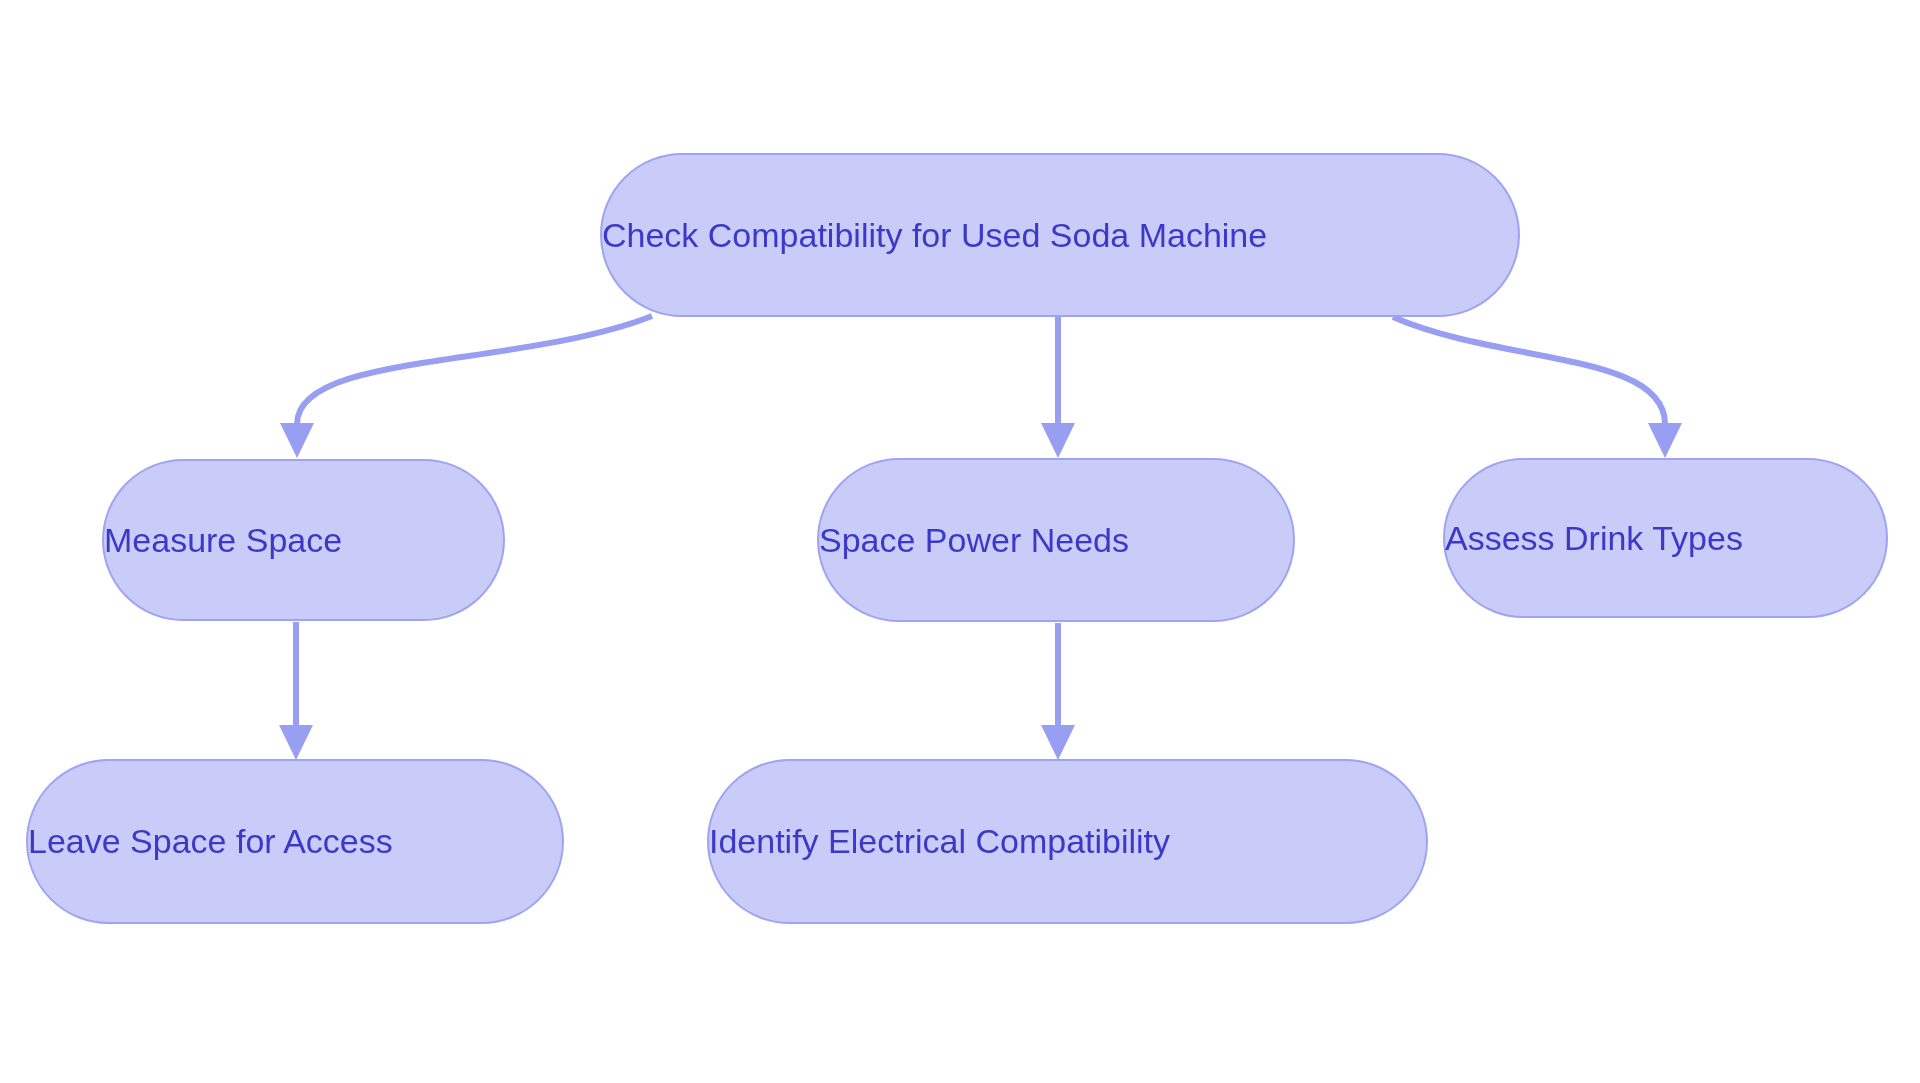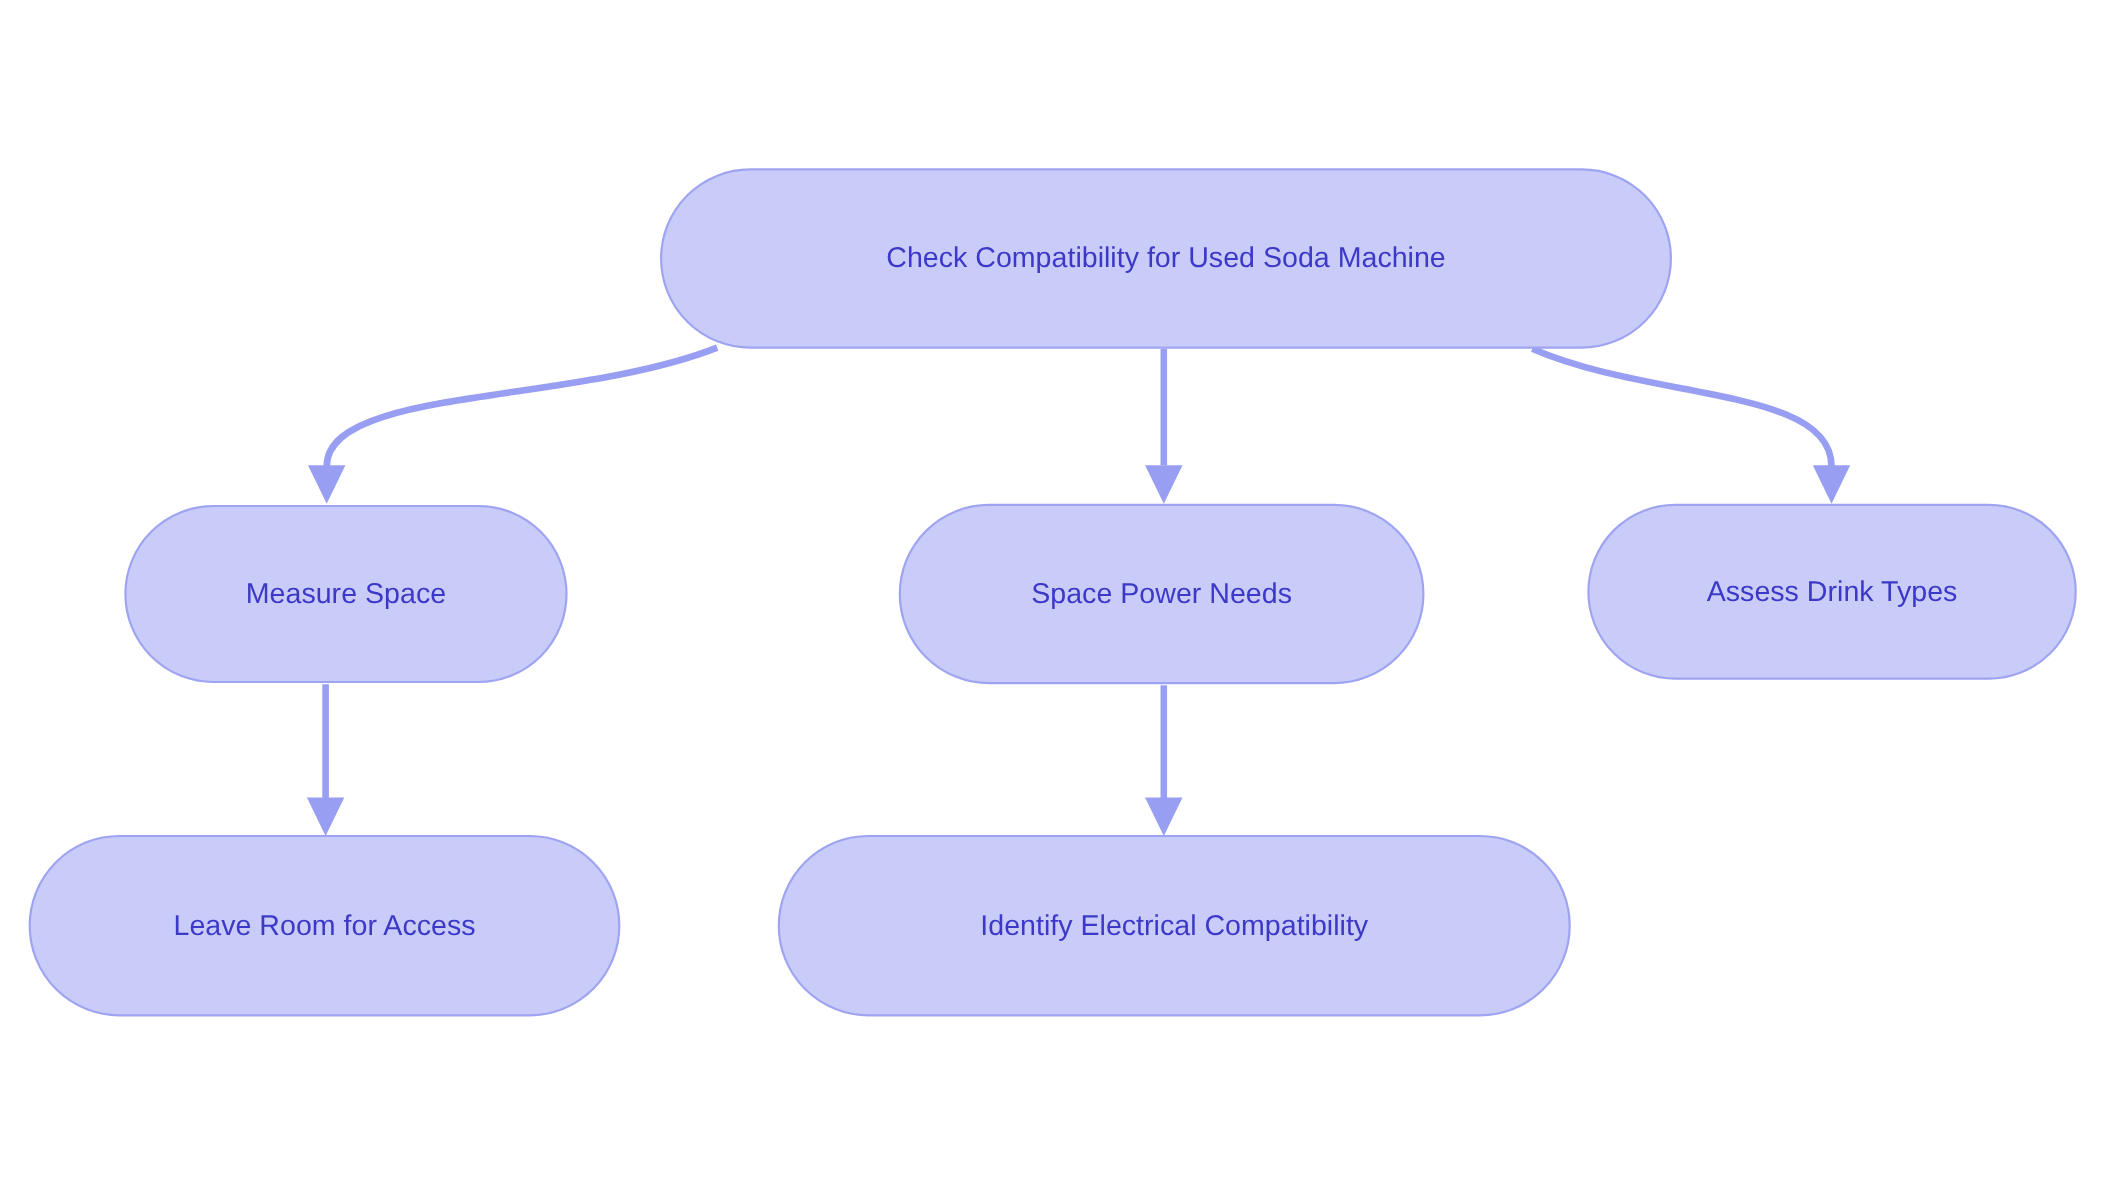--- a/index.html
+++ b/index.html
@@ -38,30 +38,30 @@
   .arrowhead {
     fill: var(--edge-color);
     stroke: none;
   }
   .node {
     position: absolute;
     background: var(--node-fill);
     border: 2px solid var(--node-border);
     border-radius: 84px;
     color: var(--text-color);
-    font-size: 26px;
+    font-size: 34px;
     line-height: 1.2;
     display: flex;
     align-items: center;
-    justify-content: center;
+    justify-content: flex-start;
     text-align: center;
     white-space: nowrap;
   }
   .node-root       { left: 600px;  top: 153px; width: 920px; height: 164px; }
-  .node-measure    { left: 113px;   top: 459px; width: 403px; height: 162px; }
+  .node-measure    { left: 102px;   top: 459px; width: 403px; height: 162px; }
   .node-power      { left: 817px;  top: 458px; width: 478px; height: 164px; }
   .node-drinks     { left: 1443px; top: 458px; width: 445px; height: 160px; }
   .node-leave      { left: 26px;   top: 759px; width: 538px; height: 165px; }
   .node-identify   { left: 707px;  top: 759px; width: 721px; height: 165px; }
 </style>
 </head>
 <body>
 
 <div class="canvas">
 
@@ -93,20 +93,20 @@
 
   <div class="node node-power">
     <span>Space Power Needs</span>
   </div>
 
   <div class="node node-drinks">
     <span>Assess Drink Types</span>
   </div>
 
   <div class="node node-leave">
-    <span>Leave Room for Access</span>
+    <span>Leave Space for Access</span>
   </div>
 
   <div class="node node-identify">
     <span>Identify Electrical Compatibility</span>
   </div>
 
 </div>
 
 </body></html>

